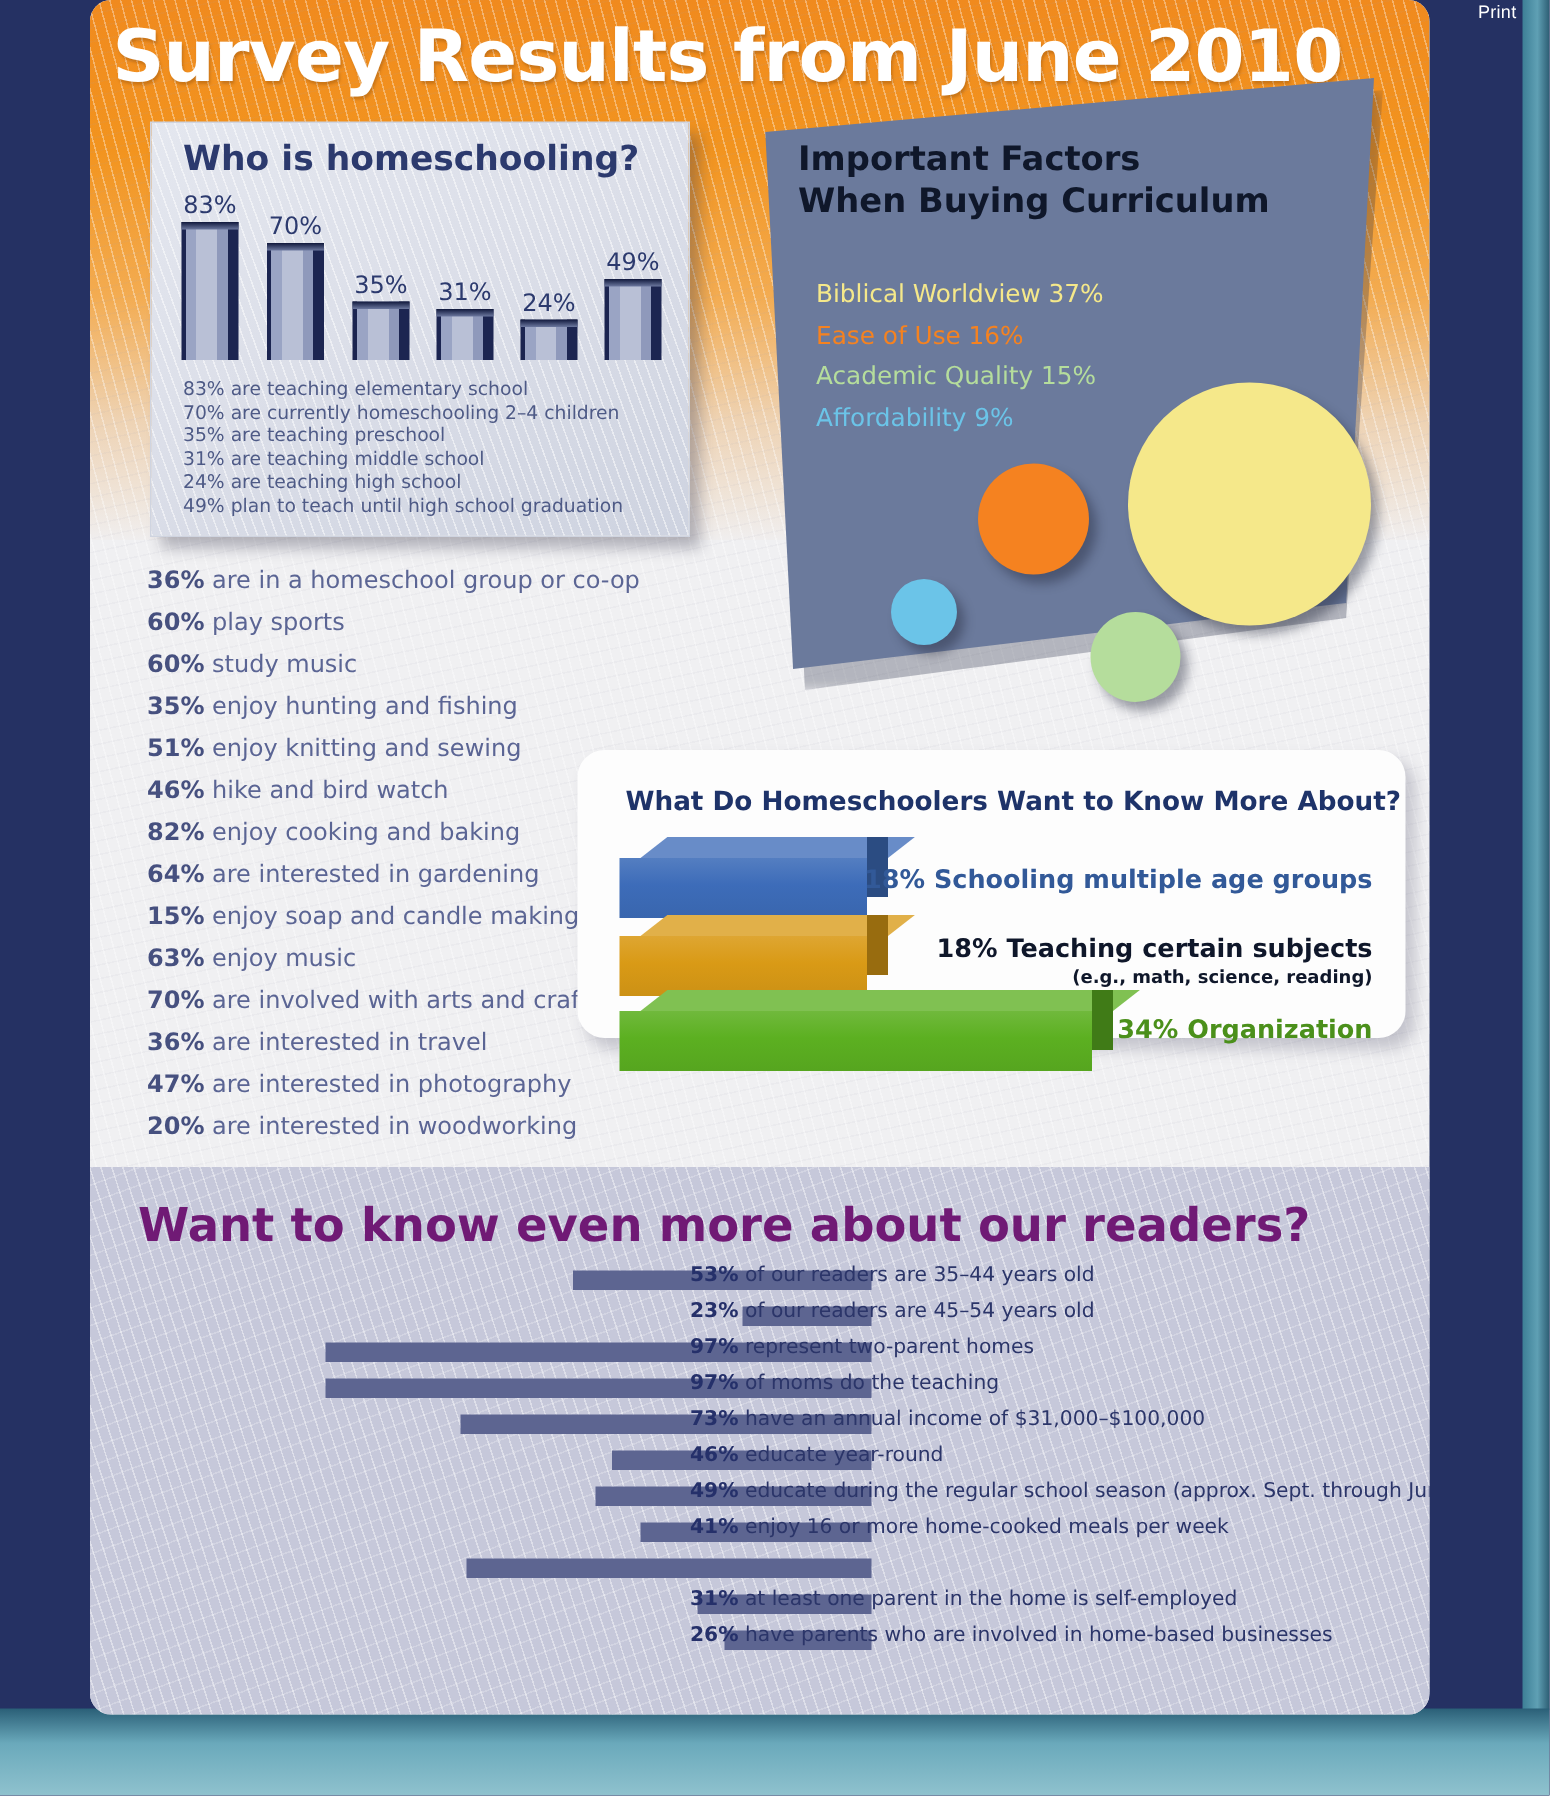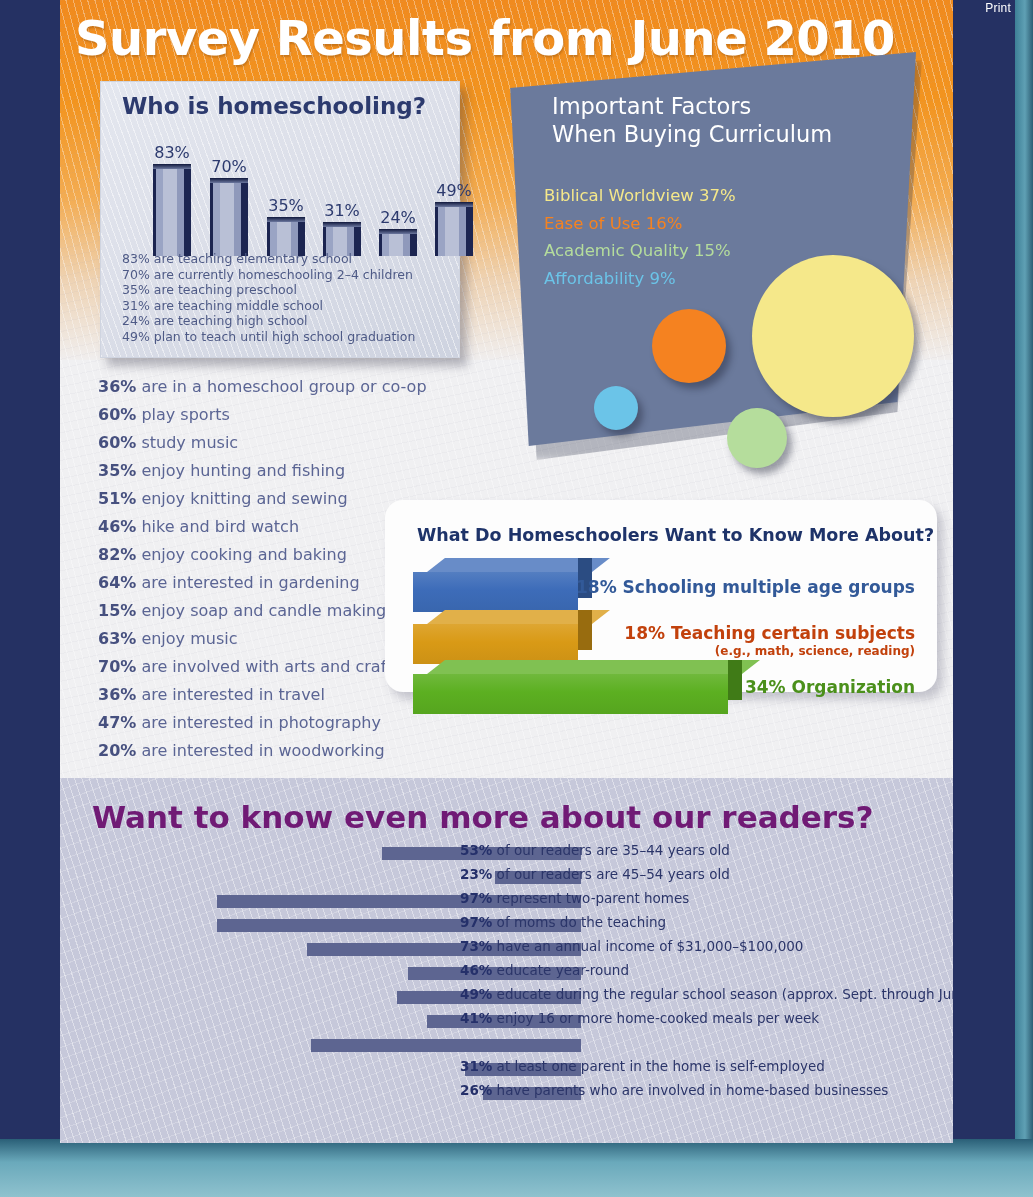--- a/index.html
+++ b/index.html
@@ -21,20 +21,21 @@
   #print-btn{
     position:absolute;right:22px;top:1px;color:#ffffff;font-size:12px;
     font-family:"Liberation Sans",sans-serif;z-index:40;letter-spacing:.2px;
   }
 
   
   #poster{
     position:absolute;left:60px;top:0;width:893px;height:1143px;
     background:#f0f0f2;
     overflow:hidden;
+    border-radius:14px;
   }
   #orange-band{
     position:absolute;left:0;top:0;width:893px;height:360px;
     background:linear-gradient(180deg,#f08a1e 0%,#f2941f 28%,#f3ac52 55%,#eed3b4 78%,#f0eeee 100%);
   }
   #paper-texture{
     position:absolute;left:0;top:0;width:893px;height:1143px;
     background-image:
       repeating-linear-gradient(75deg, rgba(255,255,255,.35) 0 1px, transparent 1px 7px),
       repeating-linear-gradient(168deg, rgba(160,160,180,.07) 0 1px, transparent 1px 9px);
@@ -53,21 +54,21 @@
   #who-panel{
     position:absolute;left:40px;top:81px;width:358px;height:275px;
     background:linear-gradient(150deg,#e4e7ef 0%,#dcdfe9 45%,#ced3e0 100%);
     box-shadow:7px 8px 9px rgba(60,60,80,.34);
     border:1px solid #cfd4e0;
   }
   #who-panel .ptex{position:absolute;inset:0;
     background-image:repeating-linear-gradient(70deg, rgba(255,255,255,.5) 0 1px, transparent 1px 6px);}
   #who-title{position:absolute;left:21px;top:11px;font-size:23px;font-weight:bold;
      color:#2c3a6e;font-family:"DejaVu Sans",sans-serif;}
-  #who-bars{position:absolute;left:20px;top:62px;width:320px;height:112px;margin-left:32px;}
+  #who-bars{position:absolute;left:20px;top:46px;width:320px;height:112px;}
   .wbar-wrap{position:absolute;bottom:0;width:38px;text-align:center;}
   .wbar-label{font-size:16px;color:#2c3a6e;font-family:"DejaVu Sans",sans-serif;
      margin-bottom:2px;white-space:nowrap;}
   .wbar{
     width:38px;margin:0 auto;
     background:linear-gradient(90deg,#1b2450 0 3px,#9aa4c4 3px 10px,#b9c0d6 10px 24px,#8f99bb 24px 31px,#1c2551 31px 38px);
     position:relative;
   }
   .wbar:after{content:"";position:absolute;left:0;right:0;top:0;height:5px;
      background:linear-gradient(180deg,#10183c,#6c789f);}
@@ -77,22 +78,22 @@
   
   #factors-wrap{position:absolute;left:444px;top:50px;width:440px;height:445px;}
   #factors-shadow{position:absolute;left:8px;top:10px;width:410px;height:400px;
      background:rgba(40,45,70,.30);
      clip-path:polygon(2% 10%, 100% 0%, 94% 88%, 6% 100%);filter:blur(4px);}
   #factors-panel{
     position:absolute;left:0;top:0;width:412px;height:400px;
     background:#6b7a9c;
     clip-path:polygon(1.5% 9.5%, 100% 0.5%, 95.5% 88%, 6% 99%);
   }
-  #factors-title{position:absolute;left:48px;top:42px;width:350px;
-     font-size:22.5px;font-weight:normal;color:#ffffff;line-height:28px;
+  #factors-title{position:absolute;left:28px;top:42px;width:350px;
+     font-size:22.5px;font-weight:bold;color:#0f172a;line-height:28px;
      font-family:"DejaVu Sans",sans-serif;}
   #factors-list{position:absolute;left:40px;top:132px;font-size:16.5px;
      font-weight:normal;line-height:27.5px;font-family:"DejaVu Sans",sans-serif;}
   .factor-line{white-space:nowrap;}
   .circle{position:absolute;border-radius:50%;box-shadow:5px 6px 7px rgba(30,35,55,.42);}
 
   
   #stats-list{position:absolute;left:38px;top:373px;font-size:16px;line-height:28px;
      color:#56608c;font-family:"DejaVu Sans",sans-serif;}
   .stat-row{white-space:nowrap;}
@@ -241,21 +242,21 @@
         </div>
         <div class="bar3d" style="left: 28px; top: 160px; width: 329px; height: 54px;">
           <div class="top" style="width: 315px; left: 14px; background: rgb(128, 193, 82);"></div>
           <div class="front" style="width: 315px; background: linear-gradient(rgb(112, 185, 60), rgb(92, 176, 33) 45%, rgb(86, 165, 31));"></div>
           <div class="side" style="left: 315px; background: rgb(64, 123, 23);"></div>
         </div>
       </div>
   <div class="know-lbl" style="right: 22px; top: 77px; color: rgb(50, 89, 152); font-size: 17px; text-align: right;">
         <div>18% Schooling multiple age groups</div>
       </div>
-      <div class="know-lbl" style="right: 22px; top: 123px; color: #c2410c; font-size: 17px; text-align: right;">
+      <div class="know-lbl" style="right: 22px; top: 123px; color: #0f172a; font-size: 17px; text-align: right;">
         <div>18% Teaching certain subjects</div>
         <div style="font-size: 12px; margin-top: 1px;">(e.g., math, science, reading)</div>
       </div>
       <div class="know-lbl" style="right: 22px; top: 177px; color: rgb(75, 144, 27); font-size: 17px; text-align: right;">
         <div>34% Organization</div>
       </div>
     </div>
 
   <div id="readers">
     <div class="rtex"></div>

